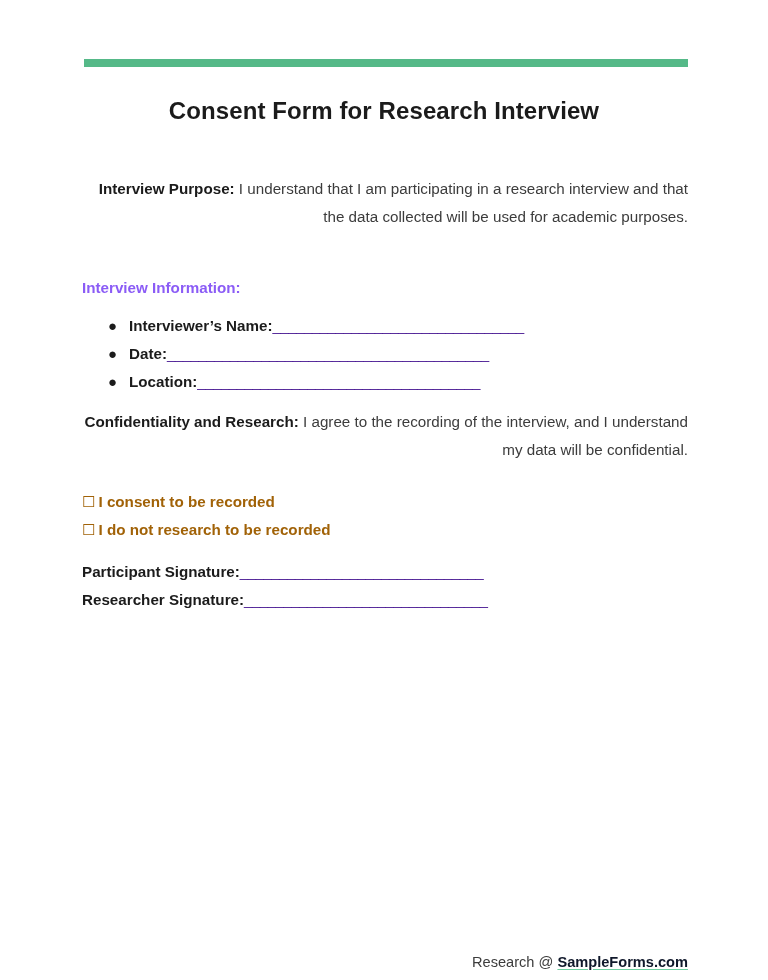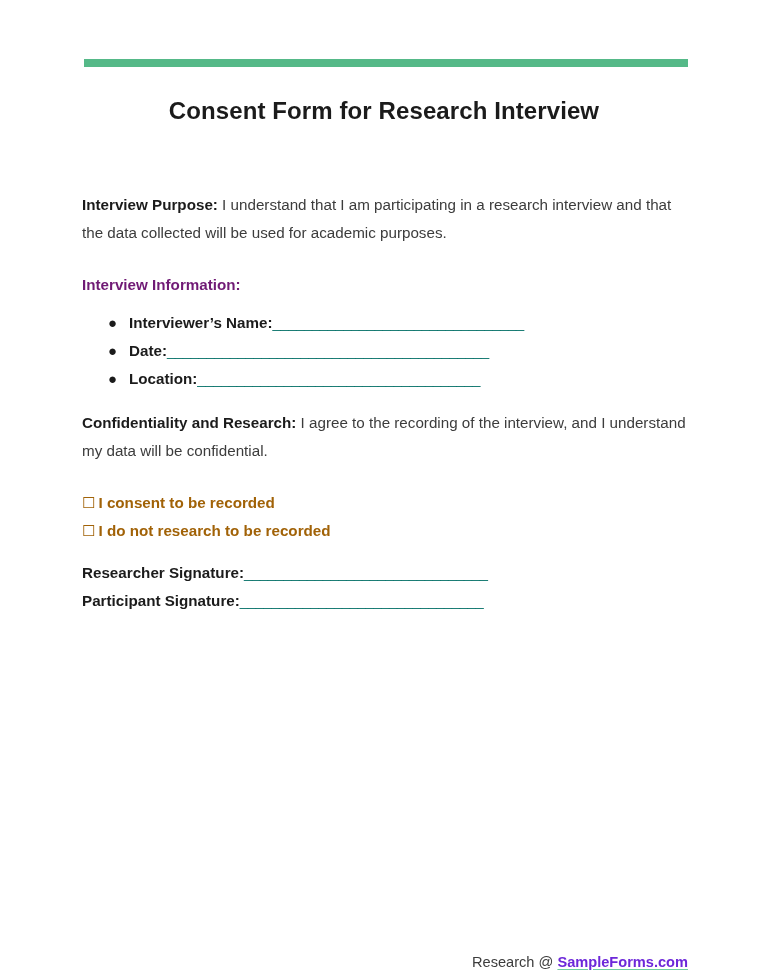--- a/index.html
+++ b/index.html
@@ -55,32 +55,32 @@
   .content {
     position: absolute;
     left: 82px;
     top: 160px;
     width: 606px;
     font-size: 15.2px;
     line-height: 28px;
   }
 
   .para {
-    margin: 16px 0 10px 0;
-    text-align: left;
+    margin: 0 0 10px 0;
+    text-align: right;
   }
   .para .lbl {
     font-weight: bold;
     color: #1b1b1b;
   }
 
   .section-label {
-    margin: 4px 0 0 0;
-    font-weight: bold;
-    color: #701a75;
+    margin: 23px 0 0 0;
+    font-weight: bold;
+    color: #8b5cf6;
     font-size: 15.2px;
     line-height: 28px;
   }
 
   
   ul.info-list {
     list-style: none;
     margin: 10px 0 12px 0;
     padding: 0;
   }
@@ -96,21 +96,21 @@
   ul.info-list li .bullet {
     position: absolute;
     left: 26px;
     top: 0;
     font-size: 15px;
     line-height: 28px;
     color: #1b1b1b;
   }
   .fill {
     font-weight: normal;
-    color: #0f766e;
+    color: #4c1d95;
     letter-spacing: -0.6px;
   }
 
   
   .gap-lg { height: 14px; }
   .gap-md { height: 10px; }
 
   
   .check-row {
     font-size: 15.2px;
@@ -140,21 +140,21 @@
     position: absolute;
     left: 0;
     top: 936px;
     width: 688px;
     text-align: right;
     font-size: 14.6px;
     line-height: 22px;
     color: #3c3c3c;
   }
   .footer .site-link {
-    color: #6d28d9;
+    color: #0f172a;
     font-weight: bold;
     text-decoration: underline;
     text-decoration-color: #6ecfa0;
     text-underline-offset: 2px;
   }
 </style>
 </head>
 <body>
 
 <div class="page">
@@ -187,22 +187,22 @@
 
     <div class="gap-lg"></div>
 
 
     <div class="check-row"><span class="check-box">☐</span><span>I consent to be recorded</span></div>
 
     <div class="check-row"><span class="check-box">☐</span><span>I do not research to be recorded</span></div>
 
     <div class="gap-lg"></div>
 
+    <div class="sig-row"><span>Participant Signature:</span><span class="fill">_______________________________</span></div>
+
     <div class="sig-row"><span>Researcher Signature:</span><span class="fill">_______________________________</span></div>
 
-    <div class="sig-row"><span>Participant Signature:</span><span class="fill">_______________________________</span></div>
-
 
   </div>
 
   <div class="footer"><span>Research @ </span><span class="site-link">SampleForms.com</span></div>
 
 </div>
 
 </body></html>

